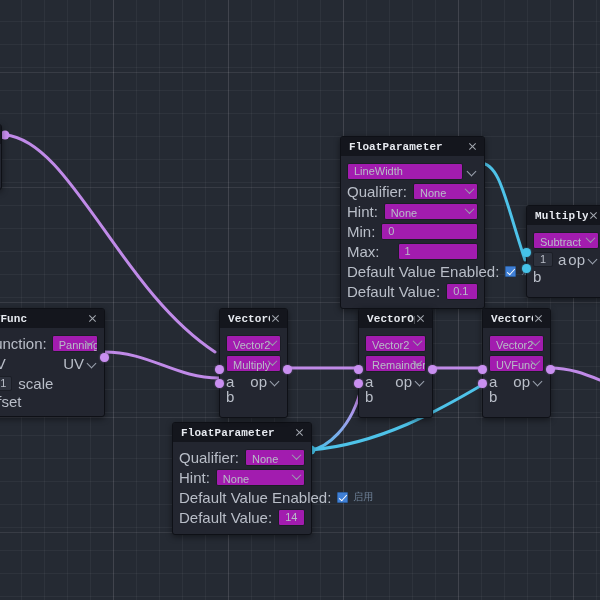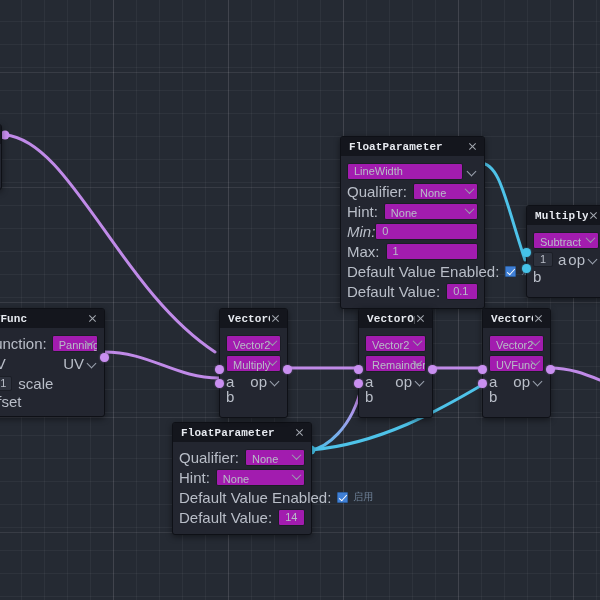--- a/index.html
+++ b/index.html
@@ -189,25 +189,25 @@
       </span>
     </div>
     <div class="row">
       <span class="row-label" style="margin-right:6px;">Hint:</span>
       <span class="field dropdown">
         <span>None</span>
         <span class="chev"></span>
       </span>
     </div>
     <div class="row">
-      <span class="row-label" style="font-style:italic;">Min:</span>
+      <span class="row-label" style="margin-right:6px;">Min:</span>
       <span class="field">0</span>
     </div>
     <div class="row">
-      <span class="row-label" style="margin-right:6px;">Max:</span>
+      <span class="row-label" style="margin-right:18px;">Max:</span>
       <span class="field">1</span>
     </div>
     <div class="row">
       <span class="row-label">Default Value Enabled:</span>
       <span class="checkbox" style="margin-left:6px;"></span>
       <span class="cn-label">启用</span>
     </div>
     <div class="row">
       <span class="row-label" style="margin-right:6px;">Default Value:</span>
       <span class="field">0.1</span>

